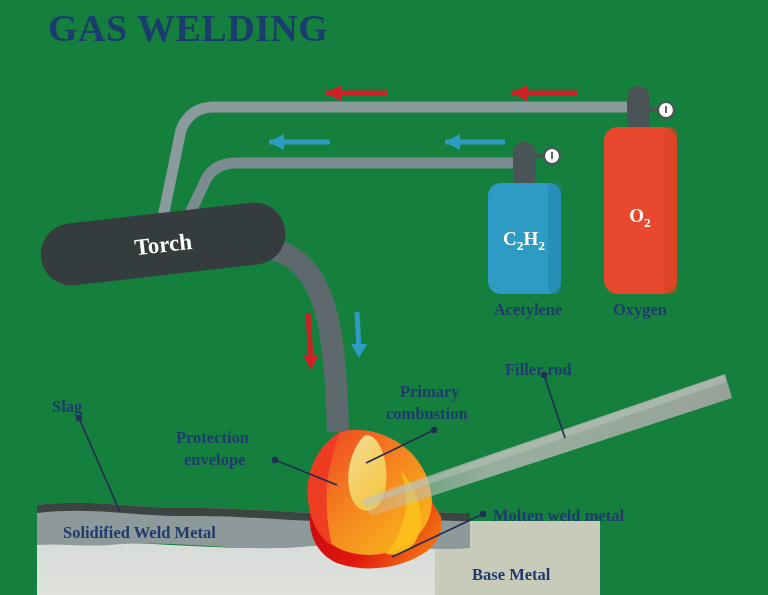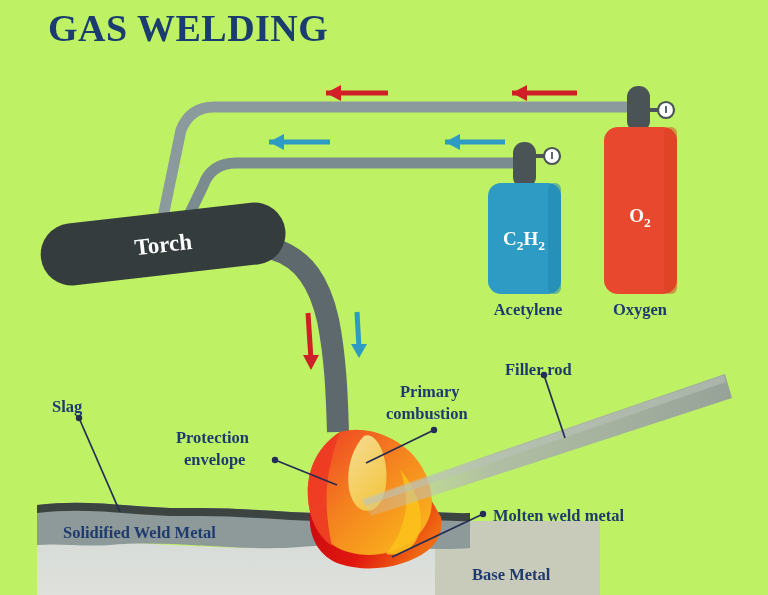--- a/index.html
+++ b/index.html
@@ -8,21 +8,21 @@
     padding: 0;
     background: #ffffff;
   }
   body {
     font-family: "Liberation Serif", "DejaVu Serif", serif;
   }
   #stage {
     position: relative;
     width: 768px;
     height: 595px;
-    background: #bef264;
+    background: #15803d;
     overflow: hidden;
   }
   #diagram-svg {
     position: absolute;
     left: 0;
     top: 0;
     width: 768px;
     height: 595px;
     display: block;
   }

